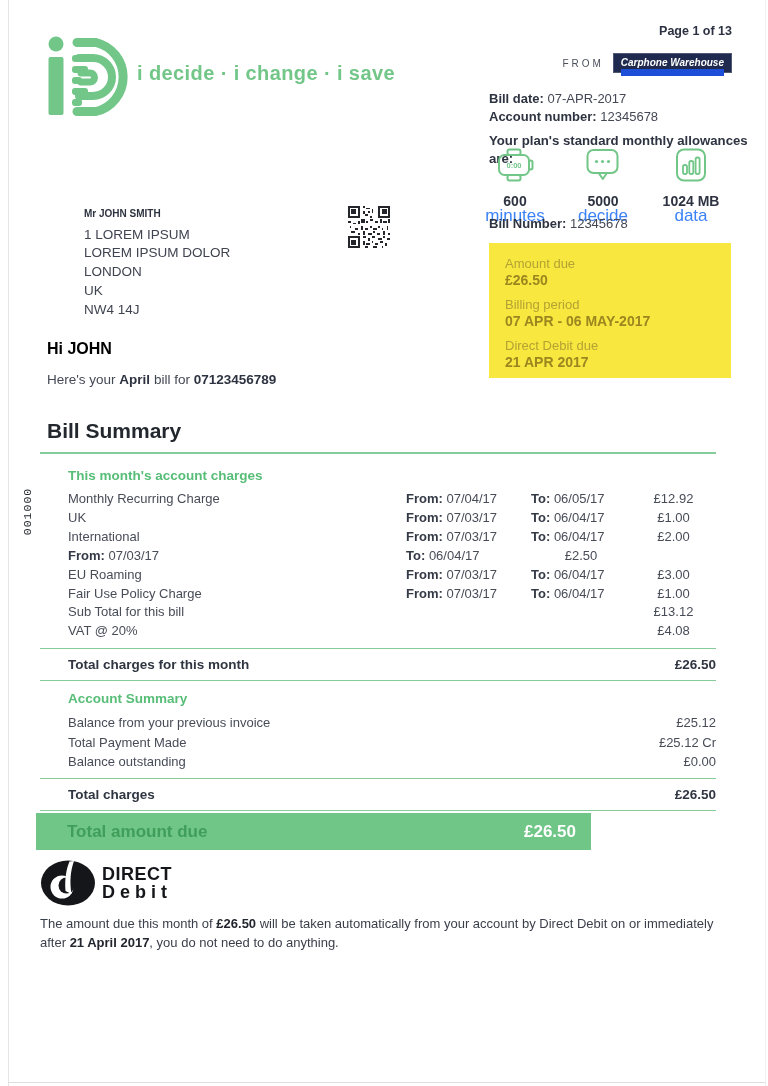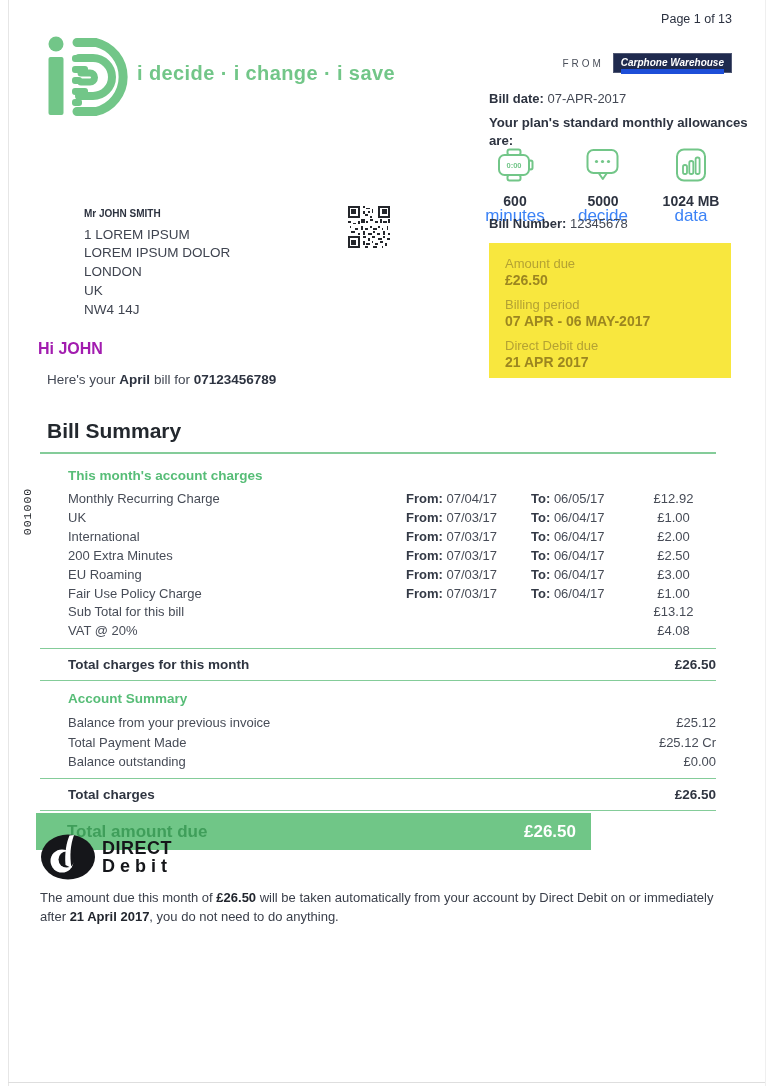--- a/index.html
+++ b/index.html
@@ -3,32 +3,32 @@
 <meta charset="utf-8">
 <style>
   html,body{margin:0;padding:0;background:#fff;}
   .page{position:relative;width:768px;height:1086px;background:#fff;overflow:hidden;
         font-family:"Liberation Sans",sans-serif;color:#434854;}
   
   .edge-left{position:absolute;left:8px;top:0;bottom:0;width:1px;background:#e6e6e6;}
   .edge-bottom{position:absolute;left:8px;right:2px;bottom:3px;height:1px;background:#dedede;}
   .edge-right{position:absolute;right:2px;top:0;bottom:0;width:1px;background:#efefef;}
 
-  .page-indicator{position:absolute;top:12px;right:36px;font-size:12.5px;font-weight:400;color:#2b3140;}
+  .page-indicator{position:absolute;top:24px;right:36px;font-size:12.5px;font-weight:700;color:#2b3140;}
 
   
   .logo-svg{position:absolute;left:46px;top:36px;}
   .tagline{position:absolute;left:137px;top:62px;font-size:20px;font-weight:700;
            color:var(--green,#72c688);letter-spacing:.4px;}
 
   .from-row{position:absolute;top:53px;right:36px;display:flex;align-items:center;gap:9px;}
   .from-label{font-size:10px;letter-spacing:3px;color:#4a4f5a;}
   .brand-badge{background:var(--navy,#1f2a4e);color:#fff;font-size:10px;font-weight:700;font-style:italic;
                padding:4px 8px 5px;box-shadow:inset 0 0 0 1px rgba(255,255,255,.22);}
-  .brand-badge span{border-bottom:5px solid #1d4ed8;padding-bottom:1px;font-style:italic;}
+  .brand-badge span{border-bottom:7px solid #1d4ed8;padding-bottom:1px;font-style:italic;}
 
   .bill-info{position:absolute;left:489px;top:90px;font-size:13px;line-height:18px;}
   .bill-info b{color:#2d3340;}
   .allow-heading{font-weight:700;color:#2d3340;font-size:13.2px;margin-top:6px;}
 
   .allowances{position:absolute;left:471px;top:146px;display:flex;}
   .allowance{width:88px;text-align:center;}
   .allowance .val{font-size:14px;font-weight:700;color:#2d3340;margin-top:5px;}
   .allowance .unit{font-size:17px;color:#3b82f6;line-height:13px;}
 
@@ -38,21 +38,21 @@
   .amount-box{position:absolute;left:489px;top:243px;width:242px;height:135px;
               background:var(--yellow,#f8e73e);box-sizing:border-box;padding:13px 16px;}
   .amount-box .lbl{font-size:13px;color:var(--yellow-label,#b4a233);line-height:16px;}
   .amount-box .val{font-size:14px;font-weight:700;color:var(--yellow-value,#9c8620);line-height:17px;margin-bottom:8px;}
 
   .address{position:absolute;left:84px;top:205px;font-size:13.5px;line-height:18.7px;color:#3f4450;}
   .address .name{font-size:10px;font-weight:700;color:#2d3340;margin-bottom:2px;}
 
   .qr{position:absolute;left:348px;top:206px;}
 
-  .hi{position:absolute;left:38px;top:340px;font-size:16px;font-weight:700;color:#a21caf;}
+  .hi{position:absolute;left:47px;top:340px;font-size:16px;font-weight:700;color:#000000;}
   .intro{position:absolute;left:47px;top:372px;font-size:13.5px;color:#434854;}
   .intro b{color:#2d3340;}
 
   .summary{position:absolute;left:40px;top:419px;width:676px;}
   .summary h2{margin:0;font-size:21px;font-weight:700;color:#23282e;
               padding:0 0 9px 7px;border-bottom:2px solid var(--green-line,#84cc99);}
   .sec-title{font-size:13.5px;font-weight:700;color:var(--green-text,#57bd77);
              padding-left:28px;margin:14px 0 7px;}
   .crow{display:grid;grid-template-columns:1fr 125px 100px 85px;padding-left:28px;
         font-size:13px;line-height:18.9px;color:#474c57;}
@@ -64,21 +64,21 @@
   .total-row .amt{text-align:right;}
   .arow{display:grid;grid-template-columns:1fr 110px;padding-left:28px;
         font-size:13px;line-height:19.4px;color:#474c57;}
   .arow .amt{text-align:right;}
 
   .total-bar{position:absolute;left:36px;top:813px;width:555px;height:37px;
              background:var(--bar-green,#70c687);display:flex;align-items:center;justify-content:space-between;}
   .total-bar .lbl{font-size:17px;font-weight:700;color:var(--green-dark,#3f9e5a);padding-left:31px;}
   .total-bar .amt{font-size:17px;font-weight:700;color:#fff;padding-right:15px;}
 
-  .dd{position:absolute;left:40px;top:832px;width:700px;}
+  .dd{position:absolute;left:40px;top:858px;width:700px;}
   .dd-logo{display:flex;align-items:center;}
   .dd-word{margin-left:4px;color:#15161a;}
   .dd-word .l1{font-size:18px;font-weight:700;letter-spacing:.5px;line-height:17px;}
   .dd-word .l2{font-size:18px;font-weight:700;letter-spacing:5px;line-height:18px;}
   .dd-note{margin-top:7px;font-size:13px;line-height:18.5px;color:#3a3f4a;}
   .dd-note b{color:#22262e;}
 
   .side-code{position:absolute;left:-4px;top:505px;width:62px;text-align:center;
              transform:rotate(-90deg);font-family:"Liberation Mono",monospace;
              font-size:11.5px;letter-spacing:1px;color:#24272c;}
@@ -111,20 +111,21 @@
   </svg>
   <div class="tagline">i decide · i change · i save</div>
 
   <div class="from-row">
     <span class="from-label">FROM</span>
     <span class="brand-badge"><span>Carphone Warehouse</span></span>
   </div>
 
   <div class="bill-info">
     <div><b>Bill date:</b> <span>07-APR-2017</span></div>
+    <div><b>Account number:</b> <span>12345678</span></div>
     <div class="allow-heading">Your plan's standard monthly allowances are:</div>
   </div>
 
   <div class="allowances">
     <div class="allowance">
       <svg width="40" height="38" viewBox="0 0 40 38">
         <g fill="none" stroke="#72c688" stroke-width="2">
           <rect x="4" y="9" width="30" height="20" rx="5.5"></rect>
           <rect x="12.5" y="3.5" width="13" height="5.5" rx="2"></rect>
           <rect x="12.5" y="29" width="13" height="5.5" rx="2"></rect>
@@ -213,21 +214,20 @@
       <span><b>To:</b> <span>06/04/17</span></span>
       <span class="amt">£1.00</span>
     </div>
     <div class="crow">
       <span>International</span>
       <span><b>From:</b> <span>07/03/17</span></span>
       <span><b>To:</b> <span>06/04/17</span></span>
       <span class="amt">£2.00</span>
     </div>
     <div class="crow">
-      <span>200 Extra Minutes</span>
       <span><b>From:</b> <span>07/03/17</span></span>
       <span><b>To:</b> <span>06/04/17</span></span>
       <span class="amt">£2.50</span>
     </div>
     <div class="crow">
       <span>EU Roaming</span>
       <span><b>From:</b> <span>07/03/17</span></span>
       <span><b>To:</b> <span>06/04/17</span></span>
       <span class="amt">£3.00</span>
     </div>

